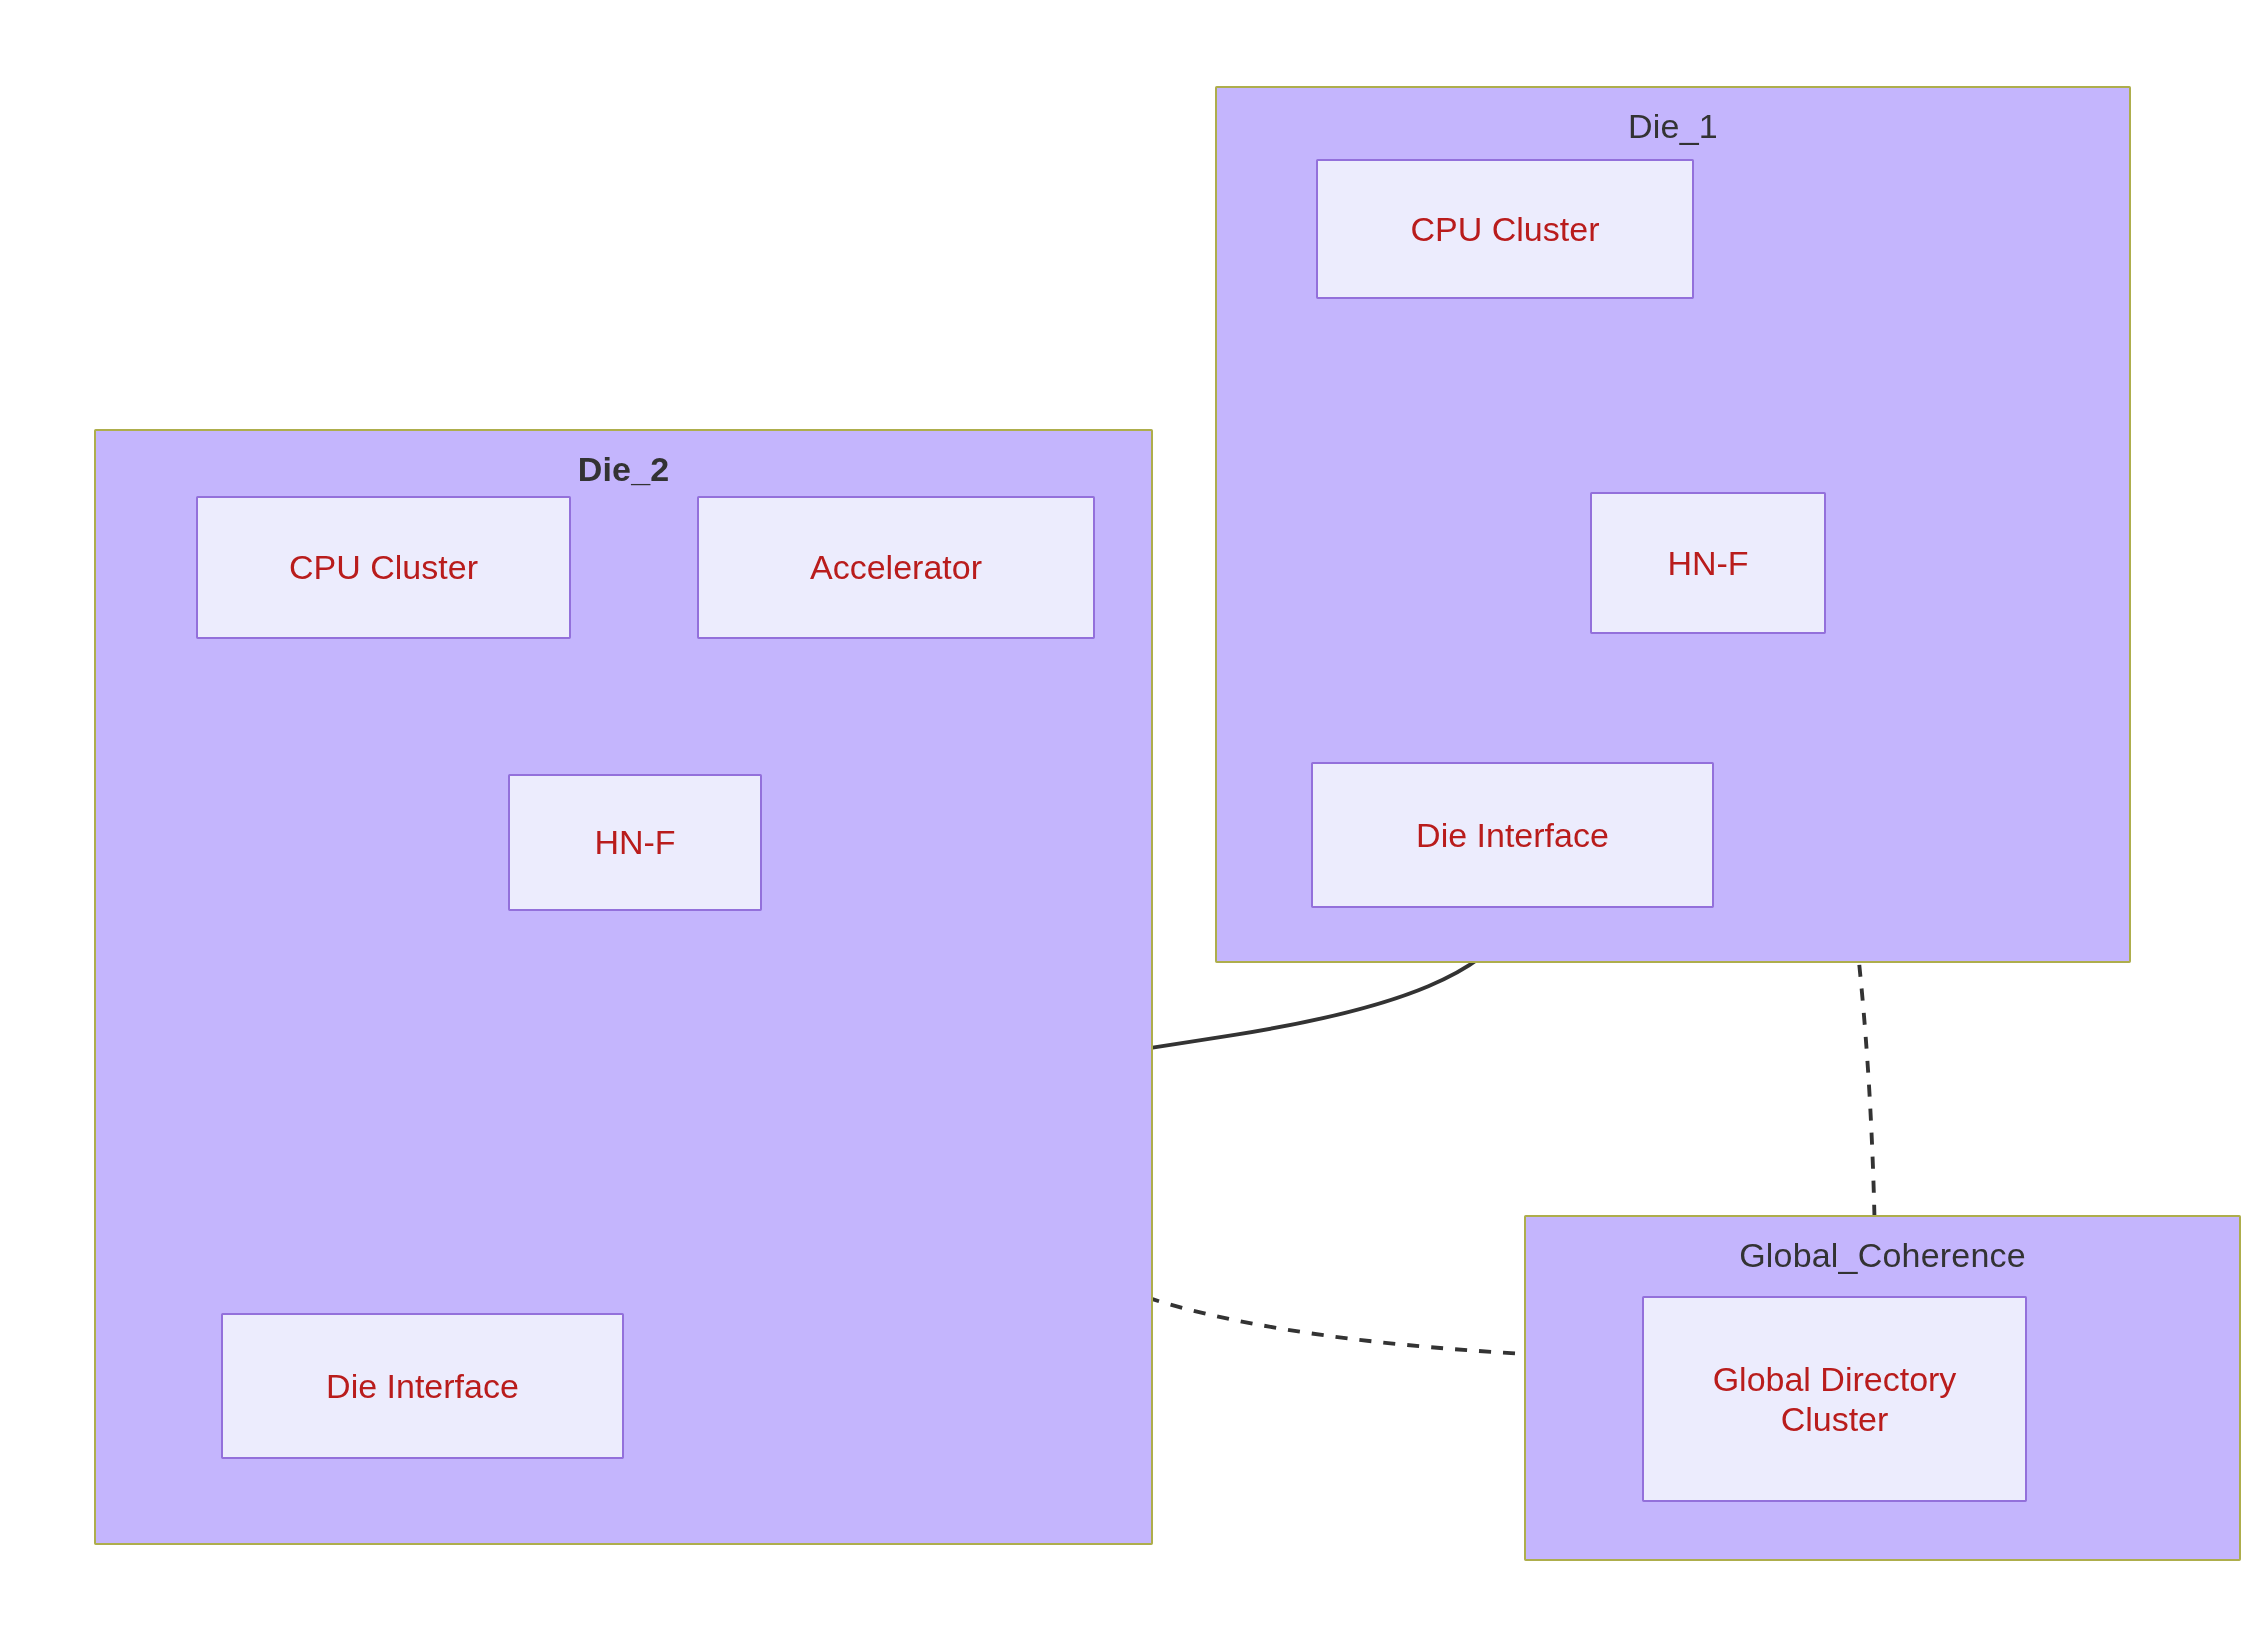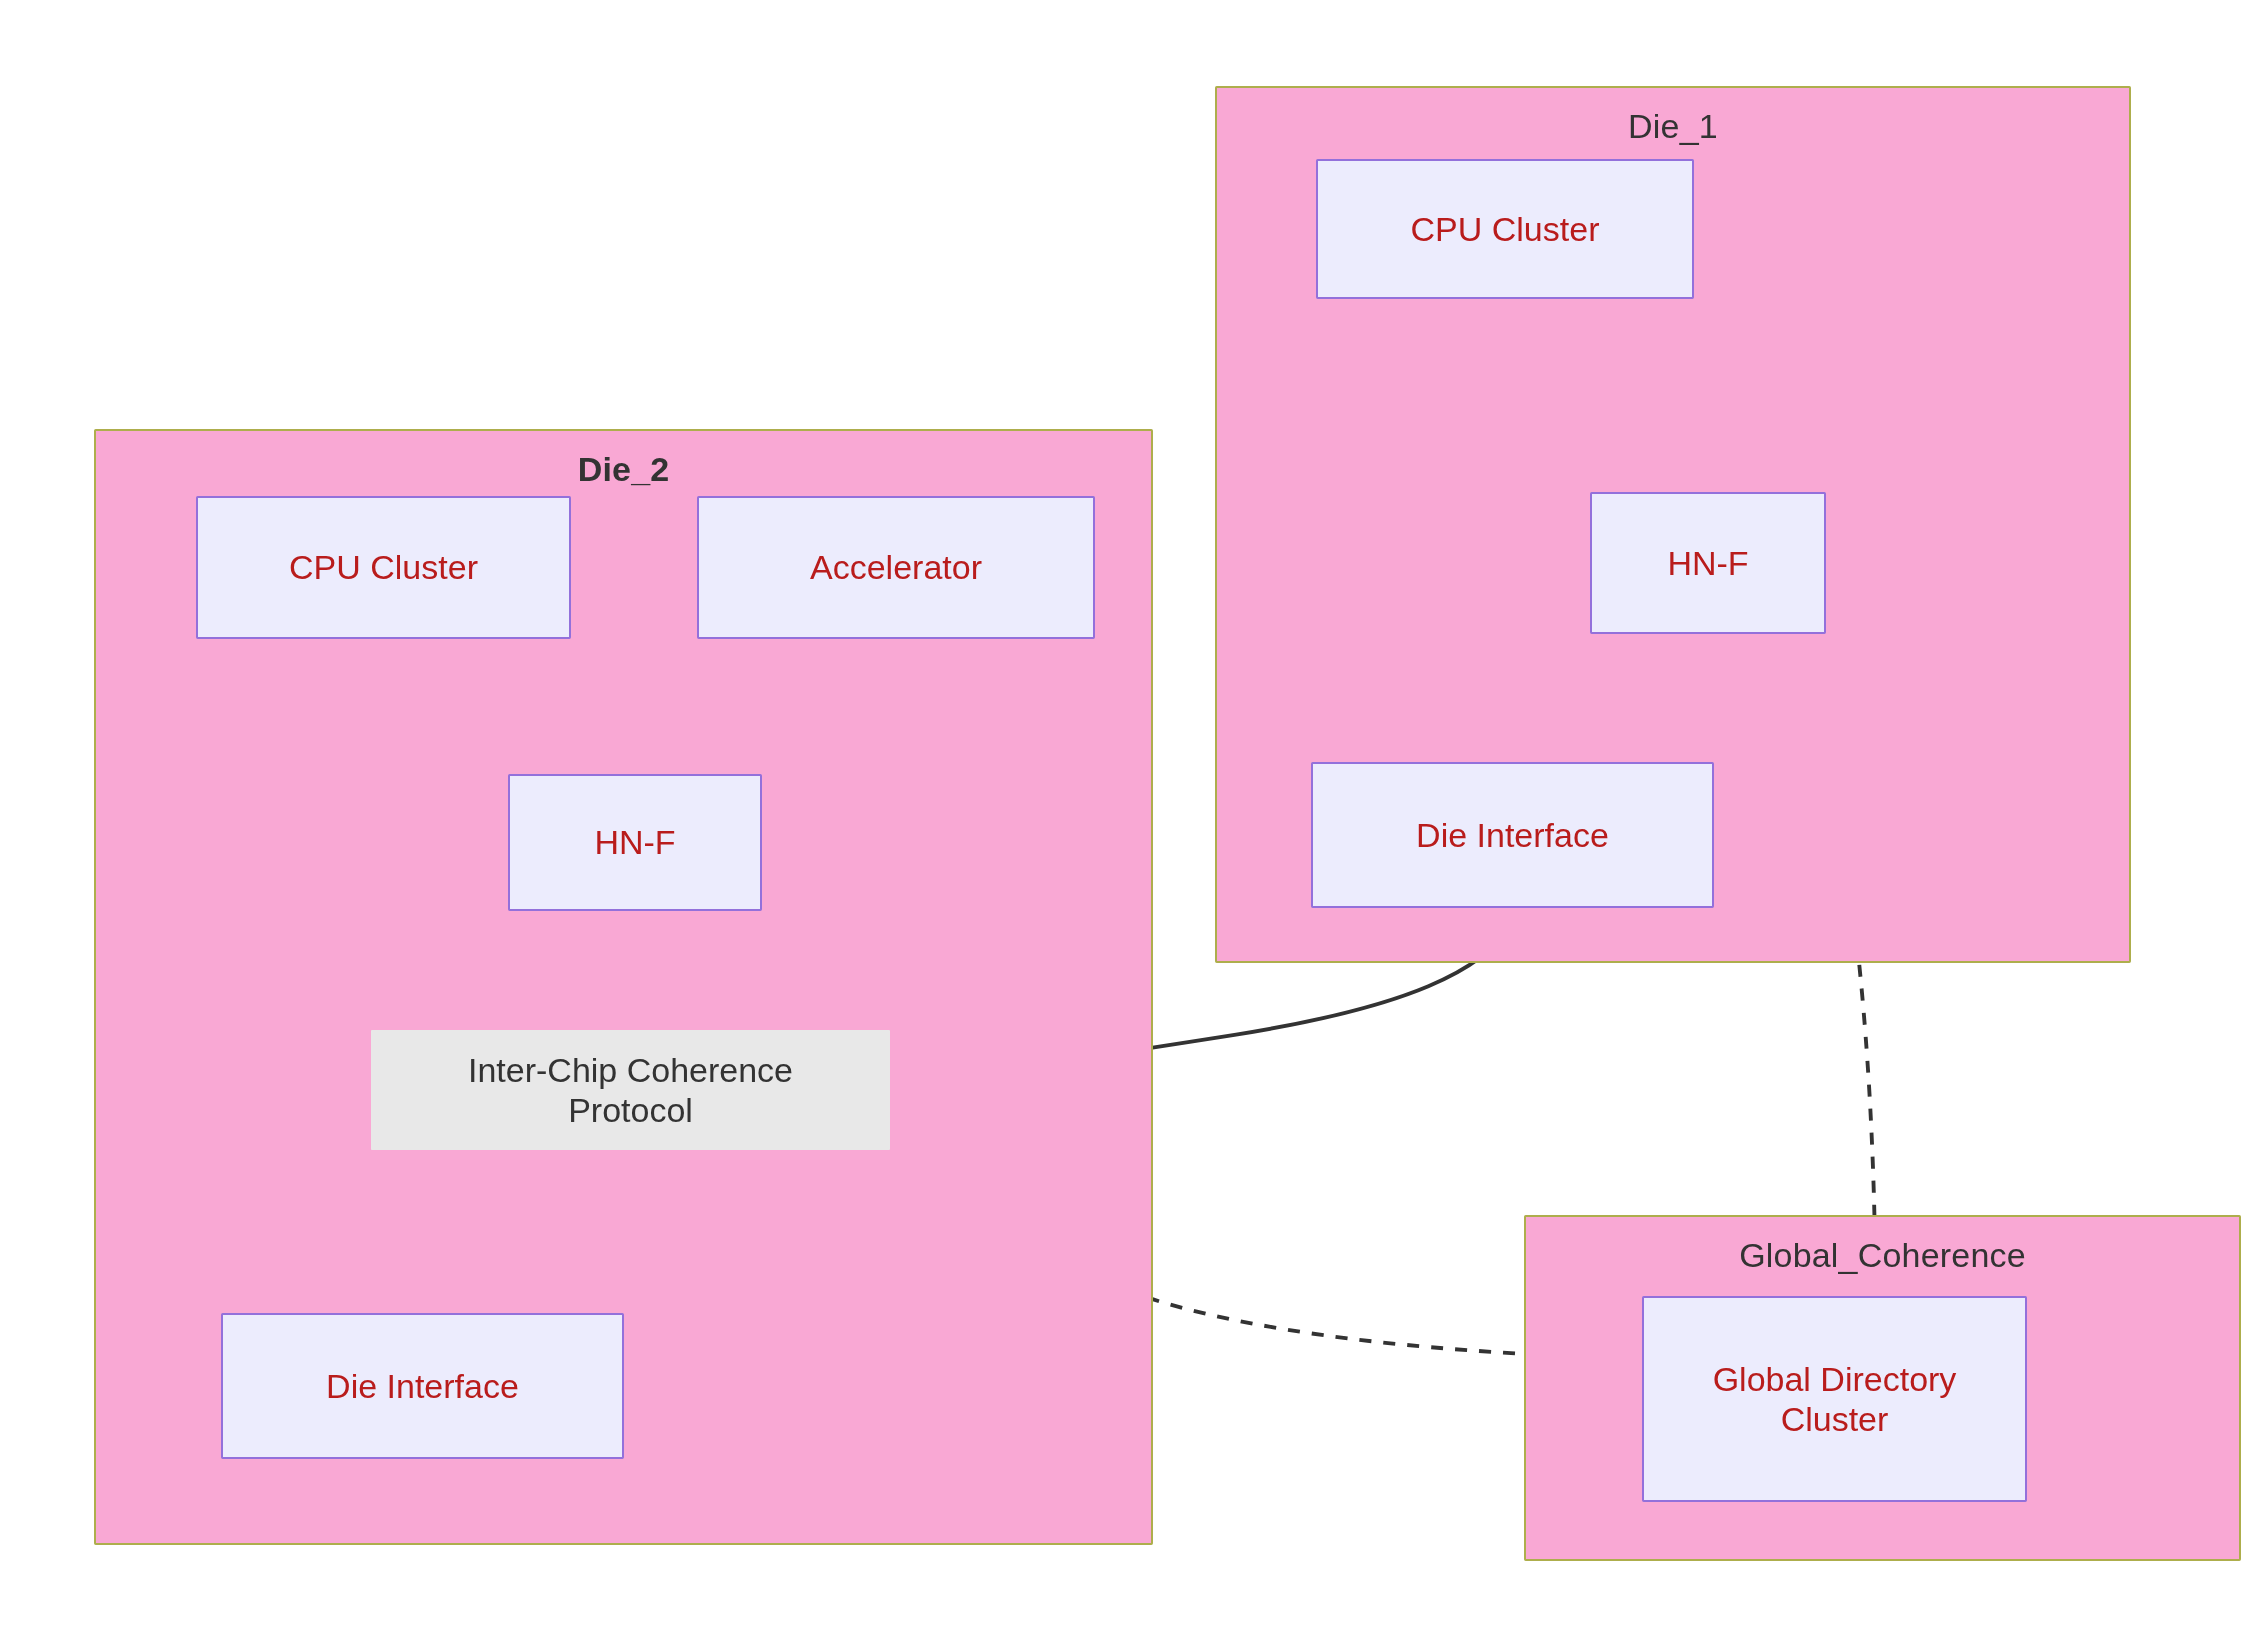--- a/index.html
+++ b/index.html
@@ -19,21 +19,21 @@
     position: absolute;
     left: 0;
     top: 0;
     width: 2261px;
     height: 1640px;
     pointer-events: none;
   }
   .cluster {
     position: absolute;
     box-sizing: border-box;
-    background: #f9a8d4;
+    background: #c4b5fd;
     border: 2.6px solid #aeae4c;
     border-radius: 1.7px;
   }
   .cluster-title {
     position: absolute;
     top: 19px;
     left: 0;
     width: 100%;
     text-align: center;
     font-size: 34px;
@@ -126,24 +126,20 @@
   </div>
 
   <div class="node" style="left:508px; top:774px; width:254px; height:137px;">
     <span>HN-F</span>
   </div>
 
   <div class="node" style="left:221px; top:1313px; width:403px; height:146px;">
     <span>Die Interface</span>
   </div>
 
-  <div class="edge-label" style="left:371px; top:1030px; width:519px; height:120px;">
-    <span>Inter-Chip Coherence</span>
-    <span>Protocol</span>
-  </div>
 
   <div class="cluster" style="left:1215px; top:86px; width:916px; height:877px;">
     <div class="cluster-title">Die_1</div>
   </div>
 
   <div class="node" style="left:1316px; top:159px; width:378px; height:140px;">
     <span>CPU Cluster</span>
   </div>
 
 

